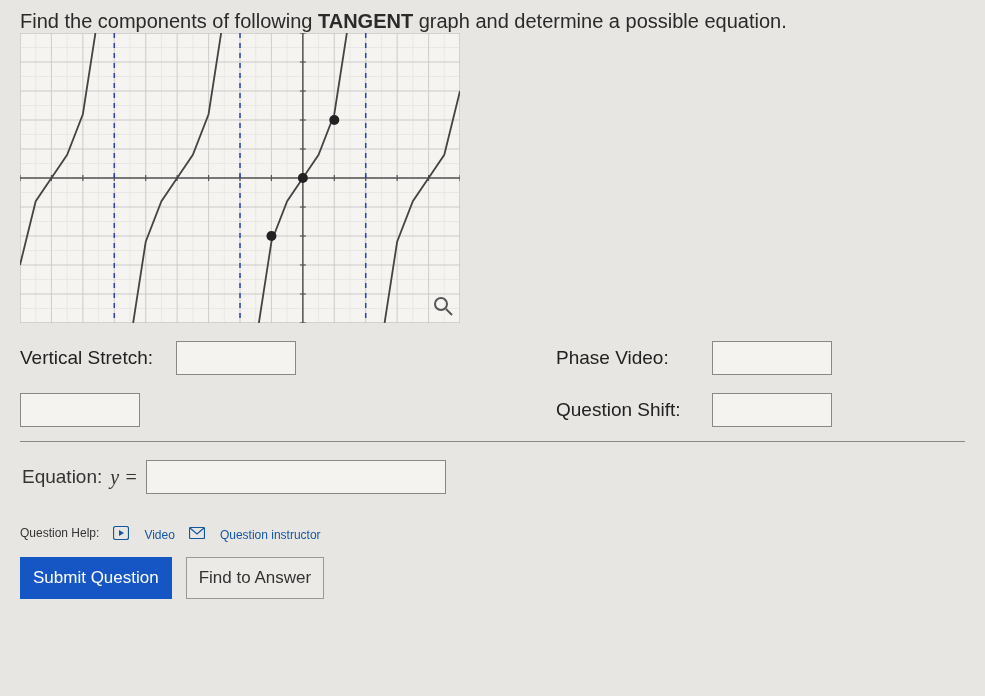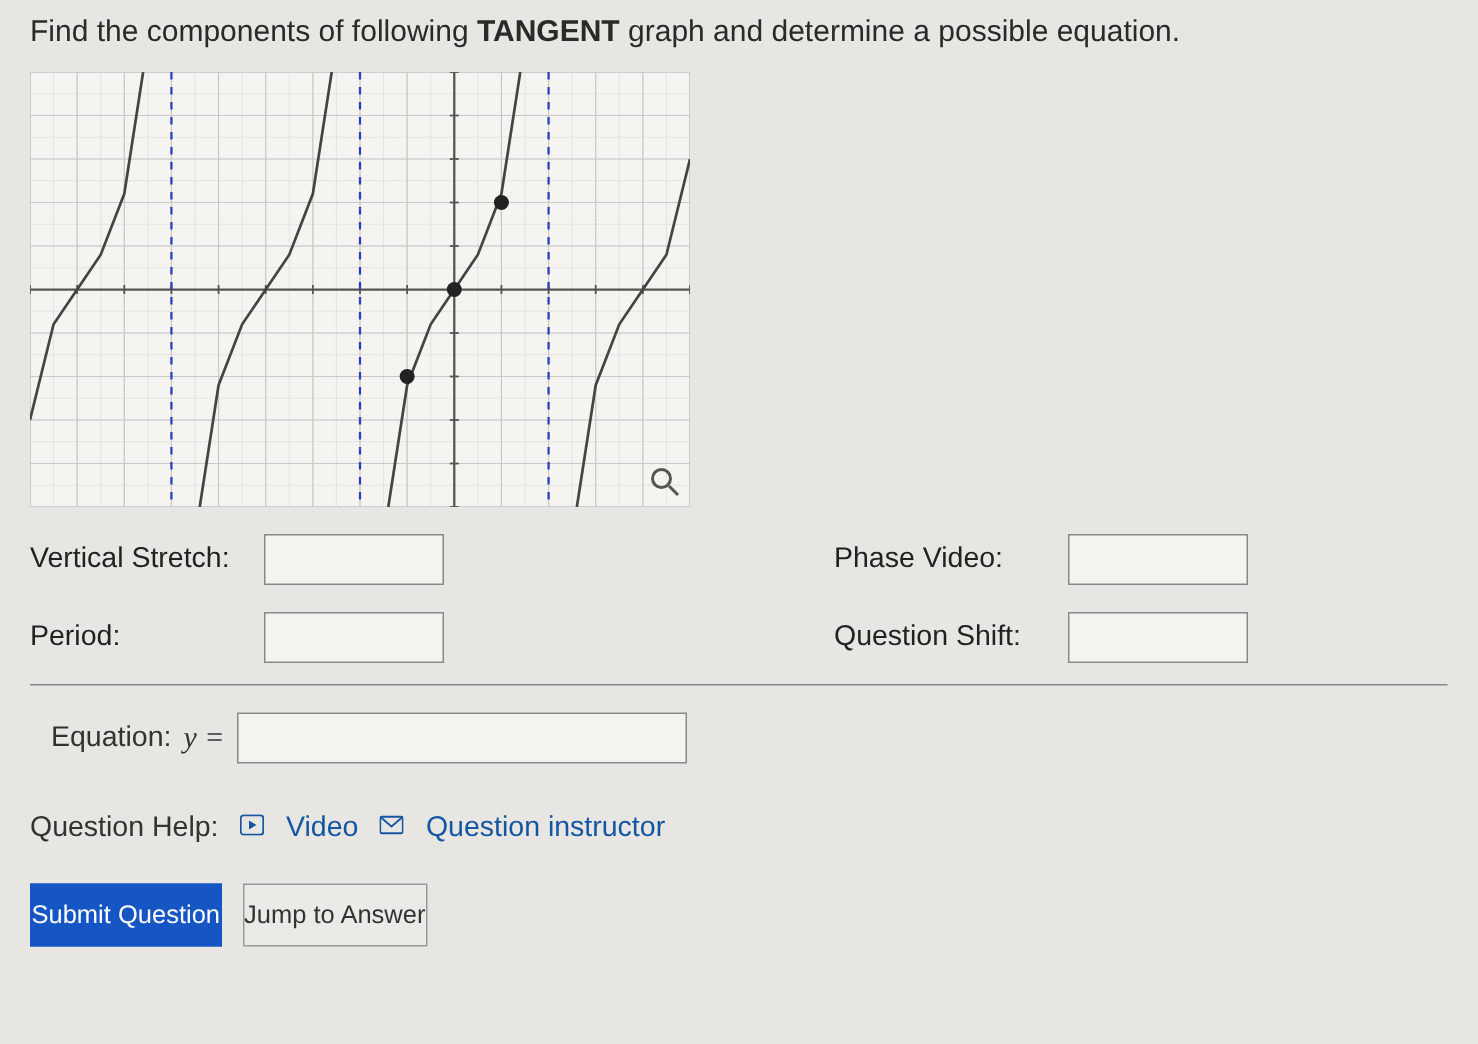--- a/index.html
+++ b/index.html
@@ -8,21 +8,21 @@
     background: #e8e6e2;
     width: 985px;
     height: 696px;
     padding: 10px 20px;
     color: #333;
     overflow: hidden;
   }
   .prompt {
     font-size: 20px;
     font-weight: 400;
-    margin-bottom: 15px;
+    margin-bottom: 0;
     color: #2a2a2a;
   }
   .prompt strong { font-weight: 700; }
   .graph-wrap {
     position: relative;
     width: 440px;
     height: 290px;
     margin-bottom: 18px;
   }
   svg.graph { display: block; }
@@ -53,50 +53,50 @@
   hr.divider {
     border: none;
     border-top: 1px solid #888;
     margin: 14px 0 18px 0;
   }
   .equation-row {
     display: flex;
     align-items: center;
     gap: 8px;
     margin-bottom: 32px;
-    margin-left: 14px;
+    margin-left: 2px;
   }
   .equation-row .lbl { font-size: 19px; font-weight: 400; }
   .equation-row .math { font-style: italic; font-family: 'Times New Roman', serif; font-size: 20px; }
   .equation-row input {
     width: 300px;
     height: 34px;
     border: 1px solid #888;
     background: #f5f3ef;
     font-size: 16px;
     padding: 0 6px;
   }
   .help-row {
-    font-size: 19px;
+    font-size: 12px;
     display: flex;
-    align-items: center;
+    align-items: flex-start;
     gap: 14px;
-    margin-bottom: 26px;
+    margin-bottom: 14px;
   }
   .help-link {
     color: #1556a3;
     display: inline-flex;
     align-items: center;
     gap: 15px;
     cursor: pointer;
   }
   .mini-icon { display: inline-block; }
   .btn-row { display: flex; gap: 14px; align-items:flex-start; }
   .btn {
-    padding: 10px 0;
+    padding: 10px 12px;
     font-size: 17px;
     border: 1px solid #999;
     cursor: pointer;
   }
   .btn-primary {
     background: #1556c4;
     color: #fff;
     border-color: #1556c4;
   }
   .btn-secondary {
@@ -249,21 +249,20 @@
   </span>
 </div>
 
 <div class="fields-row">
   <div class="field-col">
     <div class="field">
       <label>Vertical Stretch:</label>
       <input type="text" value="" style="">
     </div>
     <div class="field">
-      <label>Period:</label>
       <input type="text" value="" style="">
     </div>
   </div>
   <div class="field-col">
     <div class="field">
       <label>Phase Video:</label>
       <input type="text" value="" style="">
     </div>
     <div class="field">
       <label>Question Shift:</label>
@@ -297,14 +296,14 @@
           <rect x="0.5" y="1.5" width="15" height="11" rx="1" fill="none" stroke="#1556a3" stroke-width="1.2"></rect>
           <polyline points="1,2 8,8 15,2" fill="none" stroke="#1556a3" stroke-width="1.2"></polyline>
         </svg>
     </span>
     <span>Question instructor</span>
   </span>
 </div>
 
 <div class="btn-row">
   <button class="btn btn-primary">Submit Question</button>
-  <button class="btn btn-secondary">Jump to Answer</button>
+  <button class="btn btn-secondary">Find to Answer</button>
 </div>
 
 </body></html>

